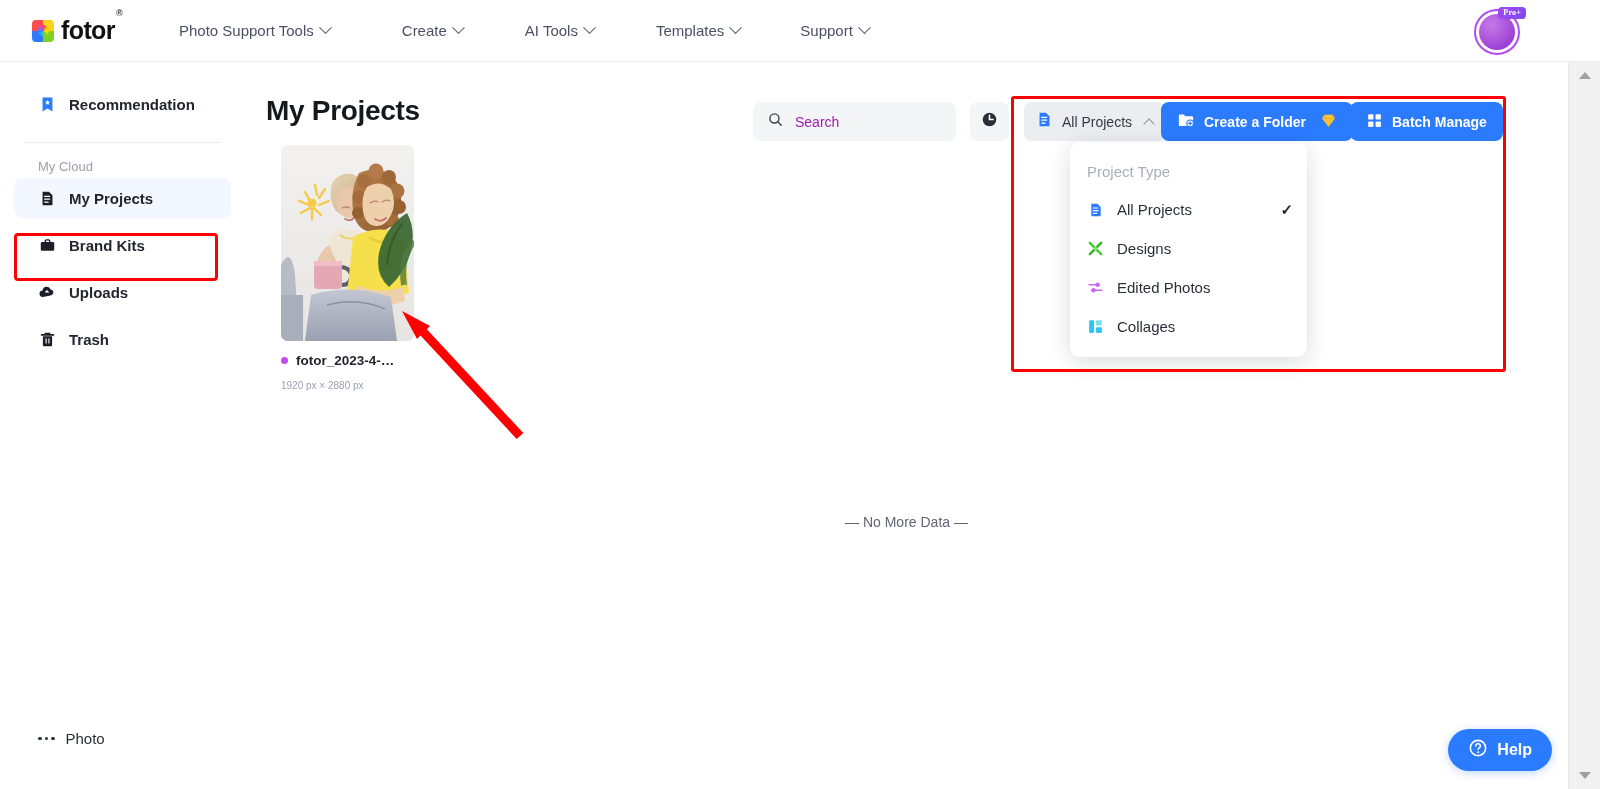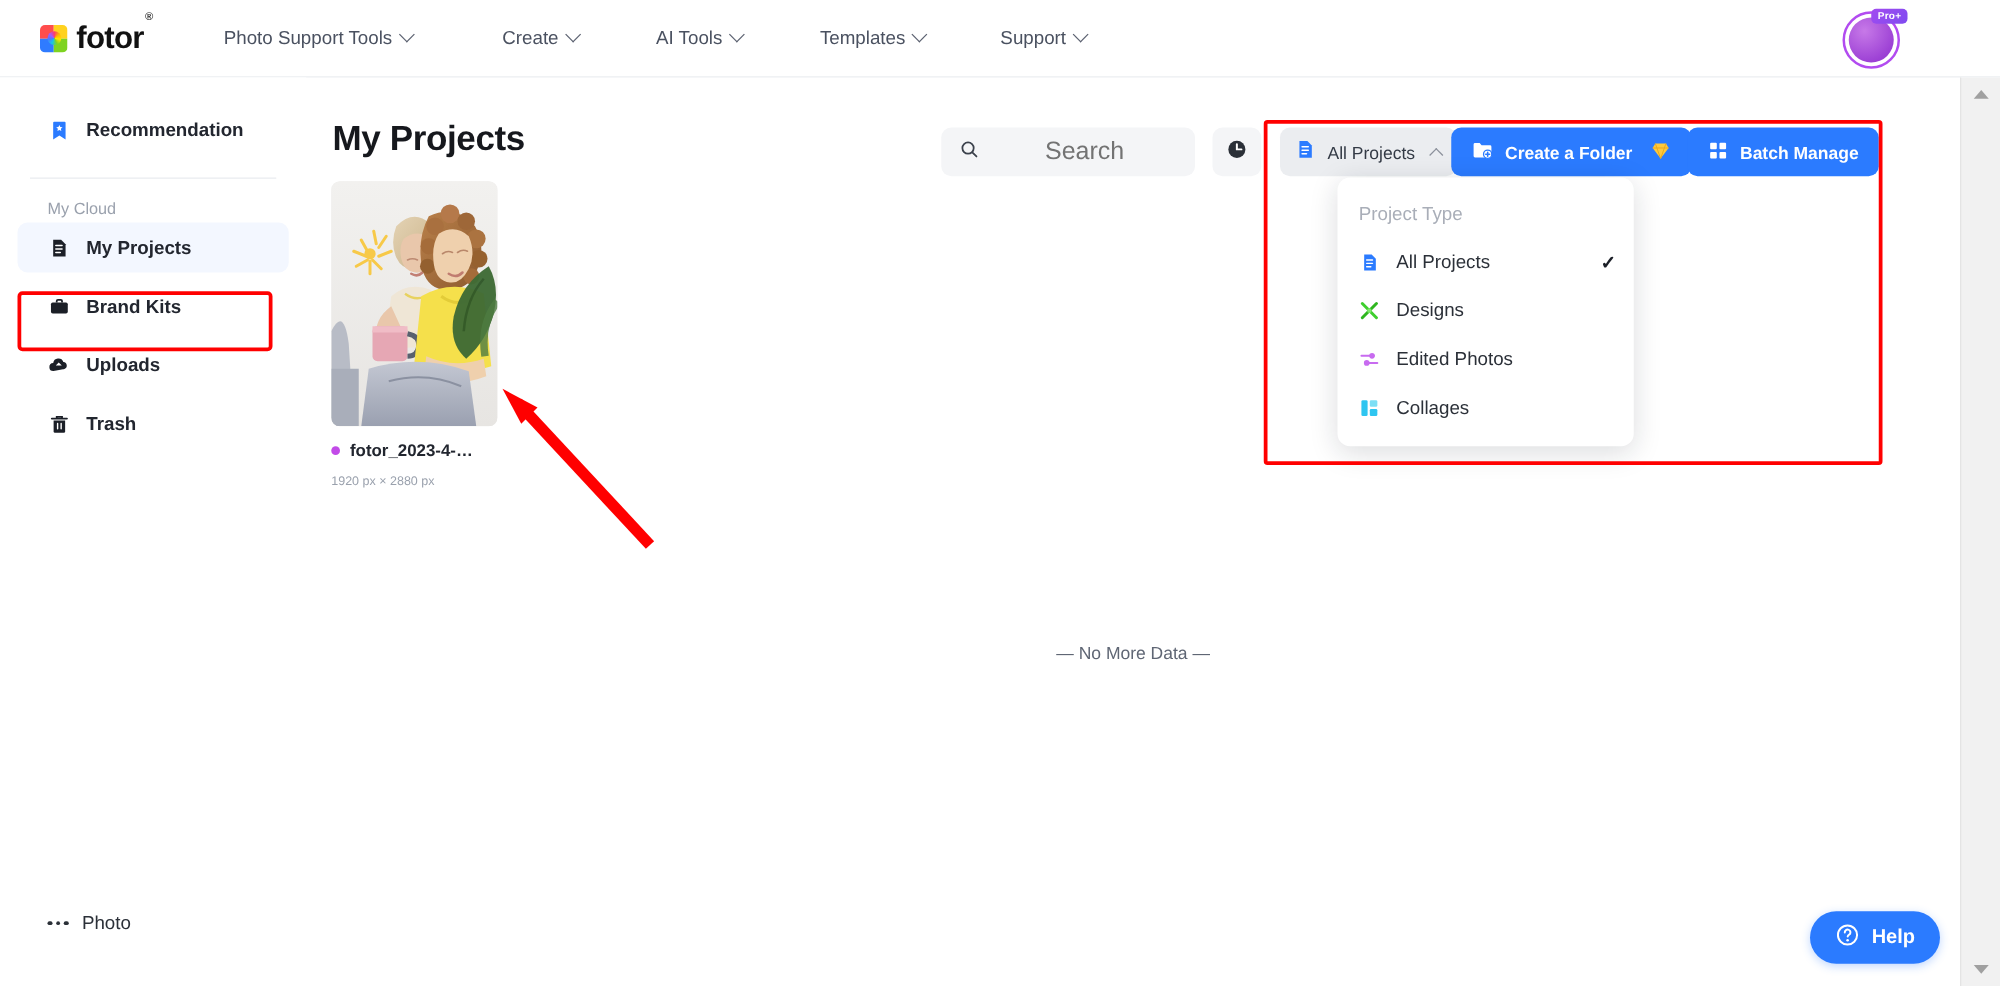--- a/index.html
+++ b/index.html
@@ -32,21 +32,21 @@
 
   .nav-items { display:flex; align-items:center; margin-left: 57px; }
   .nav-item {
     display:flex; align-items:center; gap:7px;
     font-size: 15px; color: #4a5160; cursor:pointer; white-space:nowrap;
   }
   .nav-item + .nav-item { margin-left: 58px; }
   .caret { width:9px; height:9px; border-right:1.7px solid #5b6170; border-bottom:1.7px solid #5b6170;
            transform: rotate(45deg) translate(-2px,-2px); }
 
-  .avatar-wrap { position:absolute; right: 48px; top: 9px; width:46px; height:46px; }
+  .avatar-wrap { position:absolute; right: 48px; top: 9px; width:46px; height:46px;font-family:Liberation Serif, serif; }
   .avatar-ring {
     position:absolute; left:0; top:0; width:46px; height:46px; border-radius:50%;
     border: 2px solid #b24bf0;
   }
   .avatar-core {
     position:absolute; left:5px; top:5px; width:36px; height:36px; border-radius:50%;
     background: radial-gradient(circle at 35% 30%, #c779e8, #9b3fd4 75%);
   }
   .pro-badge {
     position:absolute; right:-6px; top:-2px;
@@ -82,21 +82,21 @@
   }
 
   
   .main { position:absolute; left:245px; top:62px; width: 1323px; height: 727px; }
   .page-title { position:absolute; left: 21px; top: 33px; font-size: 28px; font-weight:700; color:#16181d; letter-spacing:-0.3px;}
 
   .search-box {
     position:absolute; left: 508px; top: 40px; width: 203px; height: 39px;
     background:#f4f5f7; border-radius: 8px; display:flex; align-items:center; padding: 0 14px; gap: 11px;
   }
-  .search-ph { font-size:20px; color:#737373;margin-left:41px; }
+  .search-ph { font-size:14px; color:#a21caf; }
   .hist-btn {
     position:absolute; left: 725px; top: 40px; width: 39px; height: 39px;
     background:#f4f5f7; border-radius: 8px; display:flex; align-items:center; justify-content:center; cursor:pointer;
   }
 
   .filter-btn {
     position:absolute; left: 779px; top: 40px; height: 39px;
     background:#ebedf0; border-radius: 8px; display:flex; align-items:center; gap: 9px;
     padding: 0 12px 0 12px; cursor:pointer;
   }
@@ -126,21 +126,21 @@
   }
   .dd-head { font-size:15px; color:#a9aeb8; padding: 17px 0 10px 17px; }
   .dd-item {
     display:flex; align-items:center; gap: 13px; height: 39px; padding-left: 17px; padding-right:14px;
     font-size:15px; color:#2b3038; cursor:pointer;
   }
   .dd-icon { width:17px; height:17px; display:flex; align-items:center; justify-content:center; flex:none; }
   .dd-check { margin-left:auto; font-size:15px; color:#1b1f27; font-weight:700; }
 
   
-  .card { position:absolute; left: 20px; top: 83px; width: 149px; cursor:pointer; }
+  .card { position:absolute; left: 36px; top: 83px; width: 149px; cursor:pointer; }
   .thumb {
     width: 133px; height: 196px; border-radius: 7px; overflow:hidden; position:relative;
     background: #efeeec;
   }
   .thumb svg { display:block; width:100%; height:100%; }
   .card-name { display:flex; align-items:center; gap:8px; margin-top: 12px; }
   .dot-purple { width:7px; height:7px; border-radius:50%; background:#c24ae8; flex:none; }
   .card-name span { font-size:13.5px; color:#22262f; font-weight:600; white-space:nowrap; overflow:hidden; }
   .card-dim { font-size:10px; color:#9aa1ad; margin-top: 12px; margin-left: 0px;}
 

